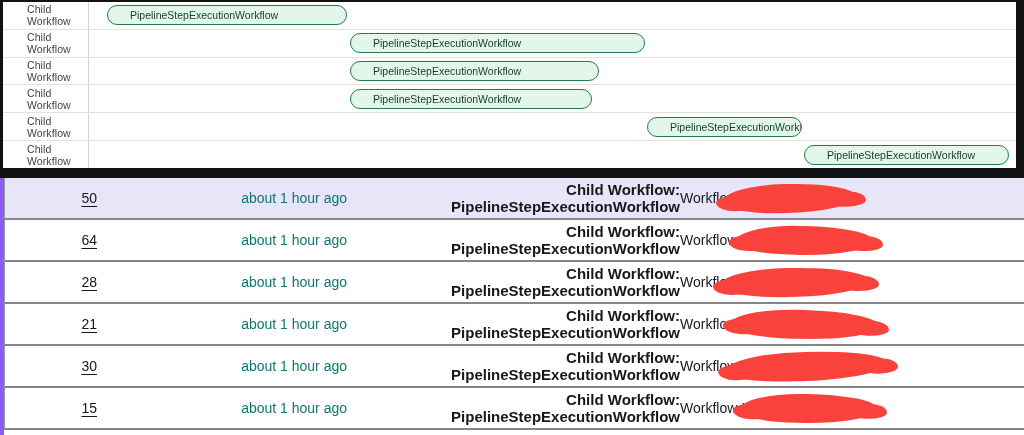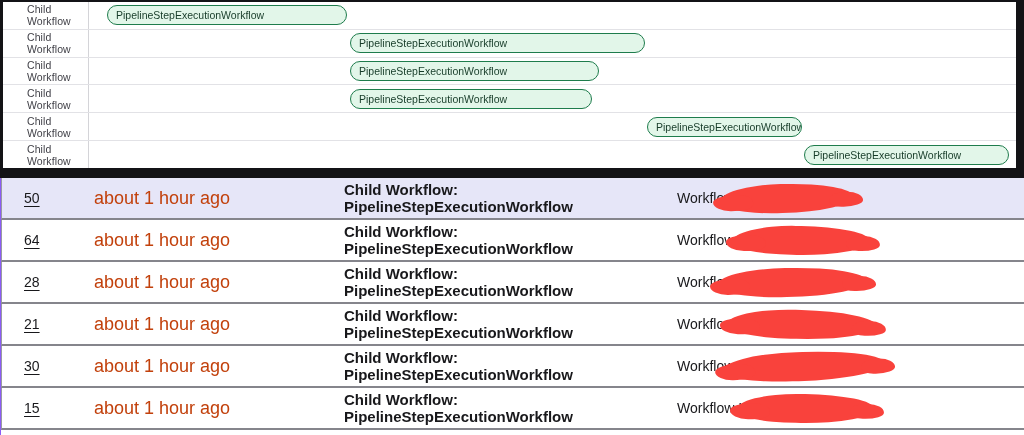--- a/index.html
+++ b/index.html
@@ -25,44 +25,44 @@
   .t-row:last-child { border-bottom:none; }
   .t-label {
     width:85px; padding-left:24px; font-size:10.5px; color:#3f3f46;
     letter-spacing:.1px; flex-shrink:0;
   }
   .t-track { position:absolute; left:0; top:0; right:0; bottom:0; }
   .pill {
     position:absolute; top:50%; transform:translateY(-50%);
     height:20px; border-radius:10px;
     background:#e2f6e9; border:1.5px solid #1e7c4c;
-    display:flex; align-items:center; padding-left:8px;
+    display:flex; align-items:center; padding-left:22px;
     font-size:10.5px; color:#173c29; white-space:nowrap; overflow:hidden;
   }
 
   
   .events {
     position:absolute; top:178px; left:0; right:0; bottom:0;
-    background:#ffffff; border-left:1px solid #8b5cf6;
+    background:#ffffff; border-left:4px solid #8b5cf6;text-align:right;
   }
   .e-row {
     height:42px; display:grid;
     grid-template-columns:92px 250px 333px 1fr;
     align-items:center;
     border-bottom:2px solid #85858c;
     border-left:1px solid #9a9aa0;
     background:#ffffff;
   }
   .e-row.hl { background:#e6e6f8; }
   .c-id { padding-left:22px; }
   .c-id a {
     font-size:14px; color:#18181b; text-decoration:underline;
     text-underline-offset:3px; cursor:pointer;
   }
-  .c-time { font-size:18px; color:#c2410c; }
+  .c-time { font-size:14px; color:#0f766e; }
   .c-summary { font-size:15px; font-weight:700; color:#18181b; }
   .c-detail { position:relative; font-size:14px; color:#18181b; height:100%;
               display:flex; align-items:center; }
 
   
   .blob {
     position:absolute; top:6px; height:29px; background:#f9423c;
     border-radius:48% 52% 55% 45% / 62% 48% 55% 42%;
   }
   .blob::after {

